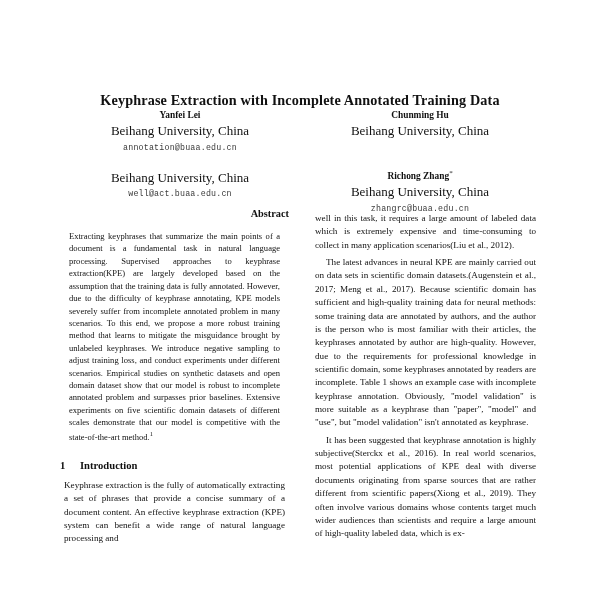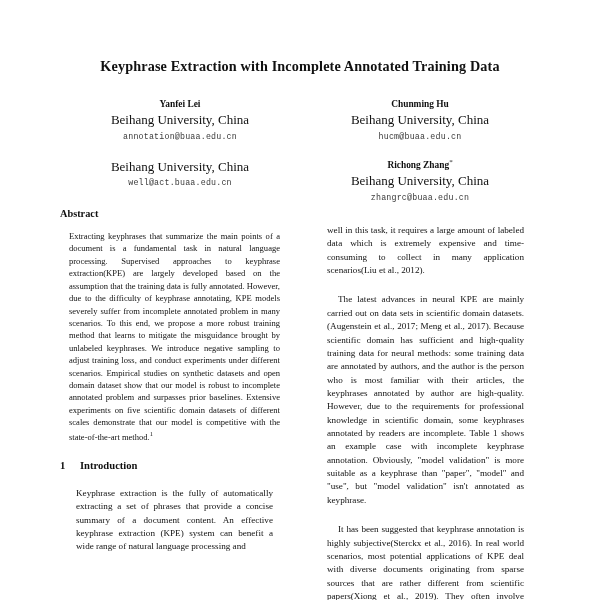--- a/index.html
+++ b/index.html
@@ -20,31 +20,30 @@
     width: 600px;
     height: 600px;
     box-sizing: border-box;
     padding: 0 60px;
     overflow: hidden;
   }
 
   
   .paper-title {
     margin: 0;
-    padding-top: 58px;
+    padding-top: 92px;
     text-align: center;
     font-size: 14.2px;
     font-weight: bold;
     letter-spacing: 0.15px;
     line-height: 1.2;
   }
 
   
   .author-block {
-    margin-top: 23px;
     display: flex;
     flex-direction: column;
     gap: 15px;
   }
   .author-row {
     display: flex;
     width: 100%;
   }
   .author {
     flex: 1 1 50%;
@@ -85,21 +84,21 @@
     gap: 22px;
   }
   .col {
     width: 229px;
     flex: 0 0 229px;
     overflow: hidden;
   }
 
   .abstract-heading {
     margin: 0 0 11px 0;
-    text-align: left;
+    text-align: right;
     font-size: 10.3px;
     font-weight: bold;
   }
 
   .abstract-body {
     font-size: 8.55px;
     line-height: 1.455;
     text-align: justify;
     text-justify: inter-word;
     padding: 0 9px 0 9px;
@@ -110,21 +109,21 @@
   .section-heading {
     margin: 17px 0 8px 0;
     font-size: 10.6px;
     font-weight: bold;
     display: flex;
     gap: 10px;
   }
   .section-heading .sec-num { min-width: 10px; }
 
   .body-text {
-    margin: 16px;
+    margin: 4px;
     font-size: 9.15px;
     line-height: 1.46;
     text-align: justify;
     text-justify: inter-word;
   }
   .body-text + .body-text {
     text-indent: 11px;
   }
   .fn-mark {
     font-size: 6.4px;
@@ -143,21 +142,20 @@
 
     <div class="author-row">
       <div class="author">
         <span class="author-name">Yanfei Lei</span>
         <span class="author-affil">Beihang University, China</span>
         <span class="author-email">annotation@buaa.edu.cn</span>
       </div>
       <div class="author">
         <span class="author-name">Chunming Hu</span>
         <span class="author-affil">Beihang University, China</span>
-        <span class="author-email">hucm@buaa.edu.cn</span>
       </div>
     </div>
 
     <div class="author-row">
       <div class="author">
         <span class="author-affil">Beihang University, China</span>
         <span class="author-email">well@act.buaa.edu.cn</span>
       </div>
       <div class="author">
         <span class="author-name"><span>Richong Zhang</span><span class="aff-mark">*</span></span>

